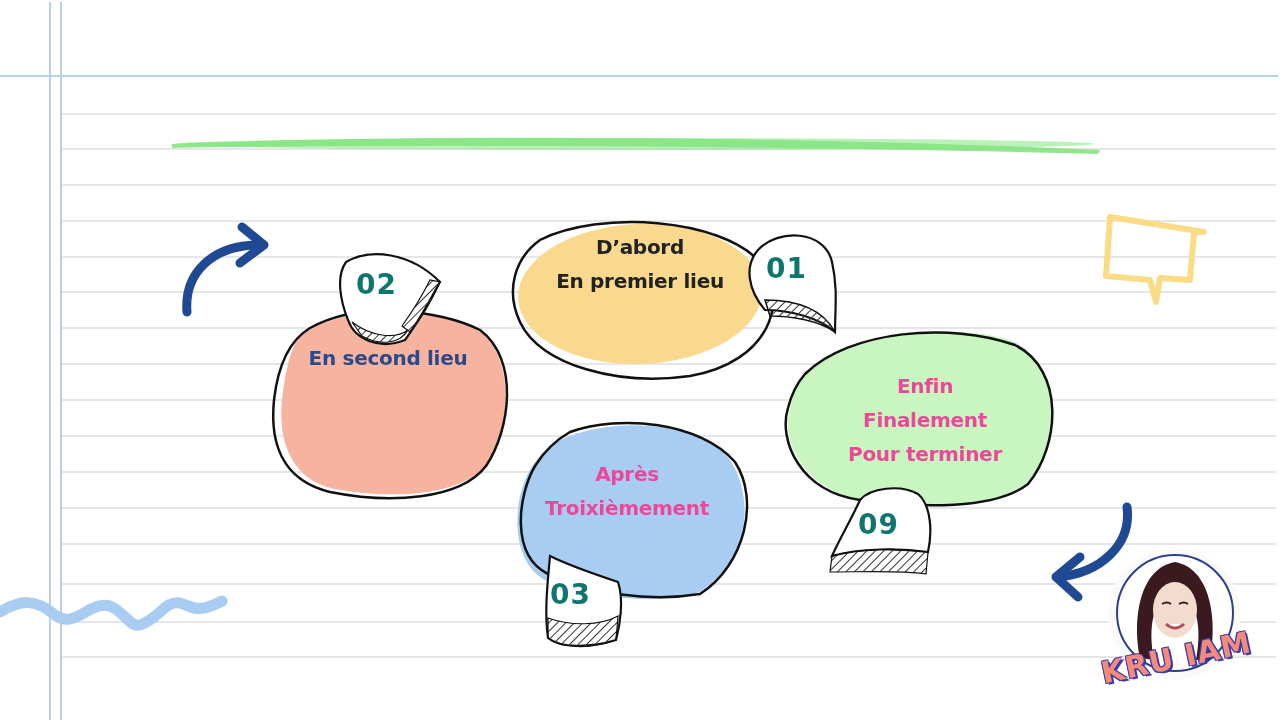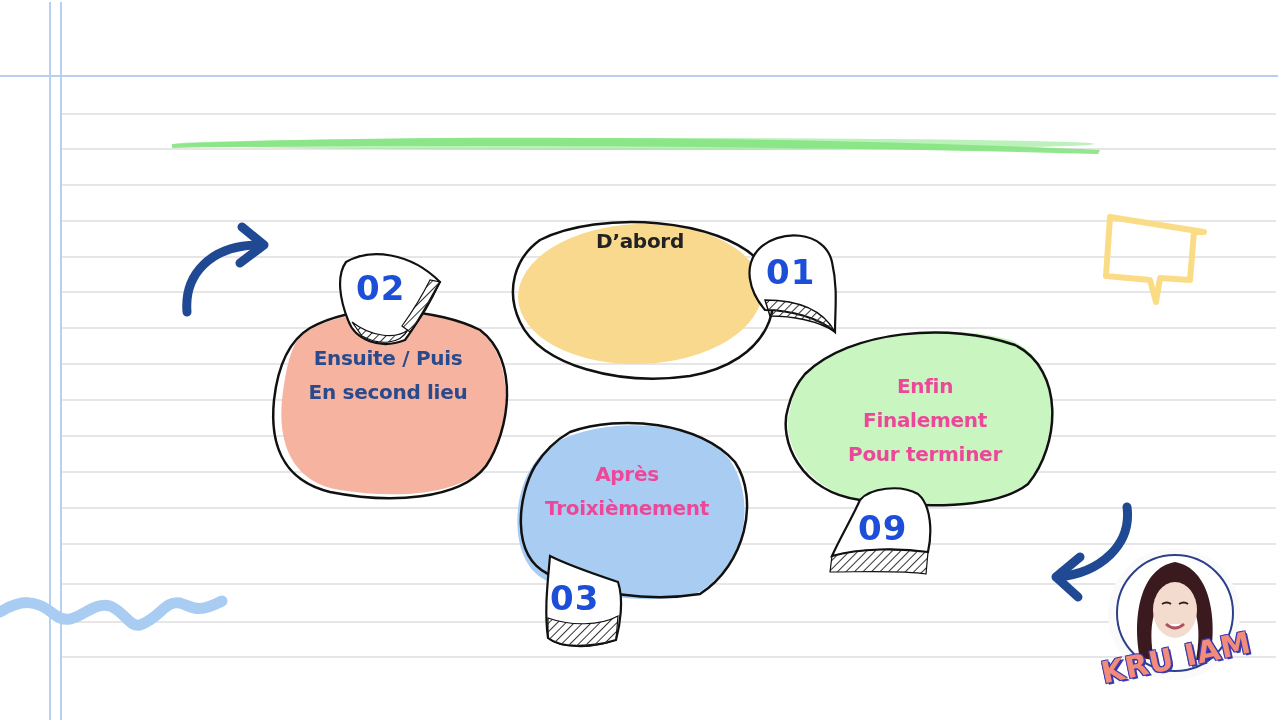--- a/index.html
+++ b/index.html
@@ -11,21 +11,21 @@
     font-family:"DejaVu Sans", sans-serif; font-weight:bold; font-size:38px;
     color:#1f3f80; letter-spacing:0.5px;
   }
   .blob-text {
     position:absolute; text-align:center; font-family:"DejaVu Sans", sans-serif;
     font-weight:bold; font-size:20px; line-height:34px; letter-spacing:-0.3px;
   }
   .blob-text div { white-space:nowrap; }
   .num {
     position:absolute; font-family:"DejaVu Sans", sans-serif; font-weight:bold;
-    font-size:34px; color:#1d4ed8; letter-spacing:1px;
+    font-size:28px; color:#0f766e; letter-spacing:1px;
   }
   .badge { position:absolute; width:132px; height:132px; border-radius:50%; background:#fafafa; }
   .brand {
     position:absolute; font-family:"DejaVu Sans", sans-serif; font-weight:900;
     font-size:30px; color:#f28b7a; transform:rotate(-12deg);
     text-shadow: 2px 2px 0 #3a3ab0, -1px -1px 0 #3a3ab0, 1px -1px 0 #3a3ab0, -1px 1px 0 #3a3ab0;
     letter-spacing:1px;
   }
 </style>
 </head>
@@ -112,27 +112,27 @@
 
     <g>
       <path d="M800 380 C 840 336, 940 320, 1010 340 C 1062 360, 1060 440, 1030 480 C 1000 508, 920 510, 860 500 C 805 490, 780 440, 790 410 C 792 398, 795 388, 800 380 Z" fill="#c8f5c0"></path>
       <path d="M805 374 C 850 330, 950 322, 1015 345 C 1065 370, 1060 445, 1028 484 C 995 510, 920 508, 860 500 C 800 492, 778 440, 788 408 C 792 392, 798 382, 805 374 Z" fill="none" stroke="#111" stroke-width="2.5"></path>
 
       <path d="M860 500 C 870 488, 900 484, 918 494 C 932 506, 932 534, 928 552 C 900 548, 860 548, 832 556 C 840 538, 852 518, 860 500 Z" fill="#ffffff" stroke="#111" stroke-width="2.2"></path>
       <path d="M832 556 C 860 548, 900 548, 928 552 L 926 574 C 900 570, 860 572, 830 572 Z" fill="url(#hatch)" stroke="#111" stroke-width="1.2"></path>
     </g>
   </svg>
 
-  <div class="blob-text" style="left:530px;top:224px;width:220px;color:#222222">
+  <div class="blob-text" style="left:530px;top:230px;width:220px;color:#222222">
     <div>D’abord</div>
+    <div>En premier lieu</div>
   </div>
   <div class="num" style="left:766px;top:252px">01</div>
 
   <div class="blob-text" style="left:278px;top:341px;width:220px;color:#2b4a8c">
-    <div>Ensuite / Puis</div>
     <div>En second lieu</div>
   </div>
   <div class="num" style="left:356px;top:268px">02</div>
 
   <div class="blob-text" style="left:512px;top:457px;width:230px;color:#ec4899">
     <div>Après</div>
     <div>Troixièmement</div>
   </div>
   <div class="num" style="left:550px;top:578px">03</div>
 

